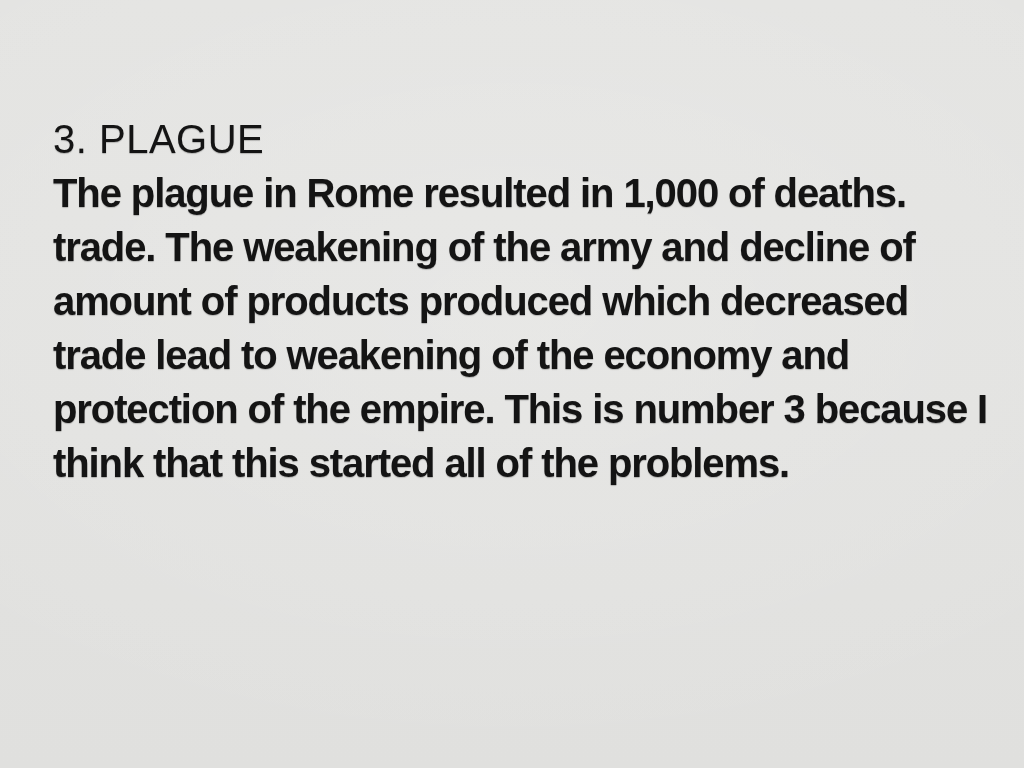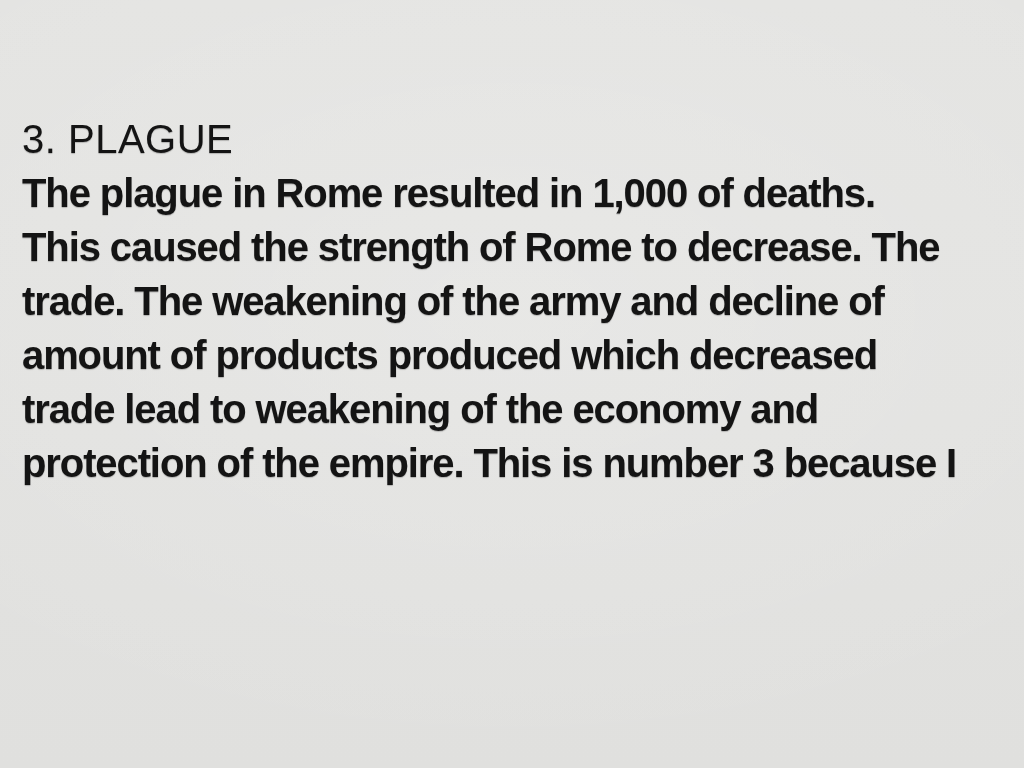--- a/index.html
+++ b/index.html
@@ -20,20 +20,21 @@
     
     background:
       radial-gradient(130% 100% at 50% 40%, rgba(255,255,255,0.18) 0%, rgba(255,255,255,0) 60%),
       linear-gradient(180deg, #e4e4e2 0%, #e2e2e0 55%, #e0e0de 100%);
     box-sizing: border-box;
     padding: 112px 10px 0 22px;
   }
   .text-block {
     color: #141414;
     text-shadow: 0 1px 1px rgba(0,0,0,0.22);
+    margin-left: 31px;
   }
   .slide-title {
     font-size: 40px;
     font-weight: 400;
     line-height: 54px;
     letter-spacing: 0.5px;
     white-space: nowrap;
   }
   .body-line {
     font-size: 40px;
@@ -44,20 +45,20 @@
   }
 </style>
 </head>
 <body>
 
 <div class="slide">
   <div class="text-block">
     <div class="slide-title">3. PLAGUE</div>
     <div>
         <div class="body-line">The plague in Rome resulted in 1,000 of deaths.</div>
-        <div class="body-line">This caused the strength of Rome to decrease. The</div>
         <div class="body-line">trade. The weakening of the army and decline of</div>
         <div class="body-line">amount of products produced which decreased</div>
         <div class="body-line">trade lead to weakening of the economy and</div>
         <div class="body-line">protection of the empire. This is number 3 because I</div>
+        <div class="body-line">think that this started all of the problems.</div>
       </div>
   </div>
 </div>
 
 </body></html>

